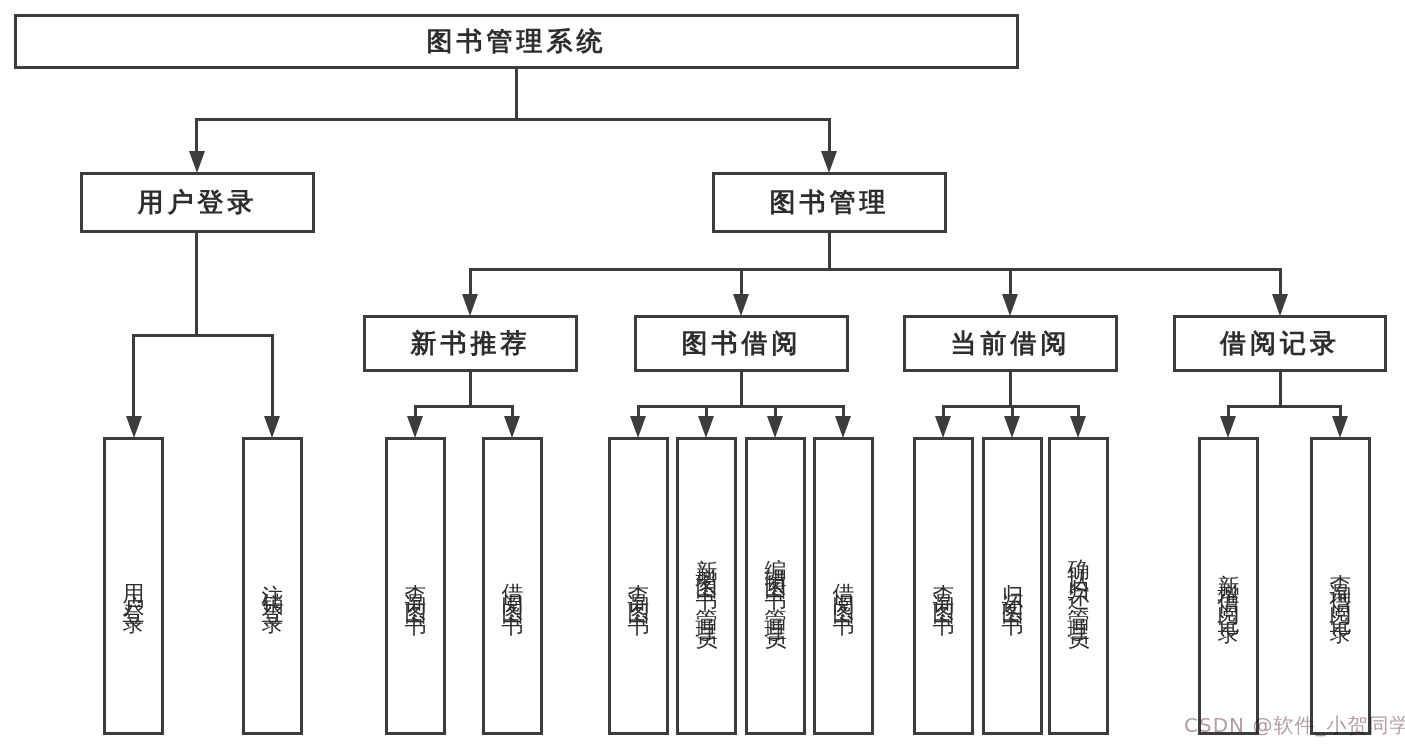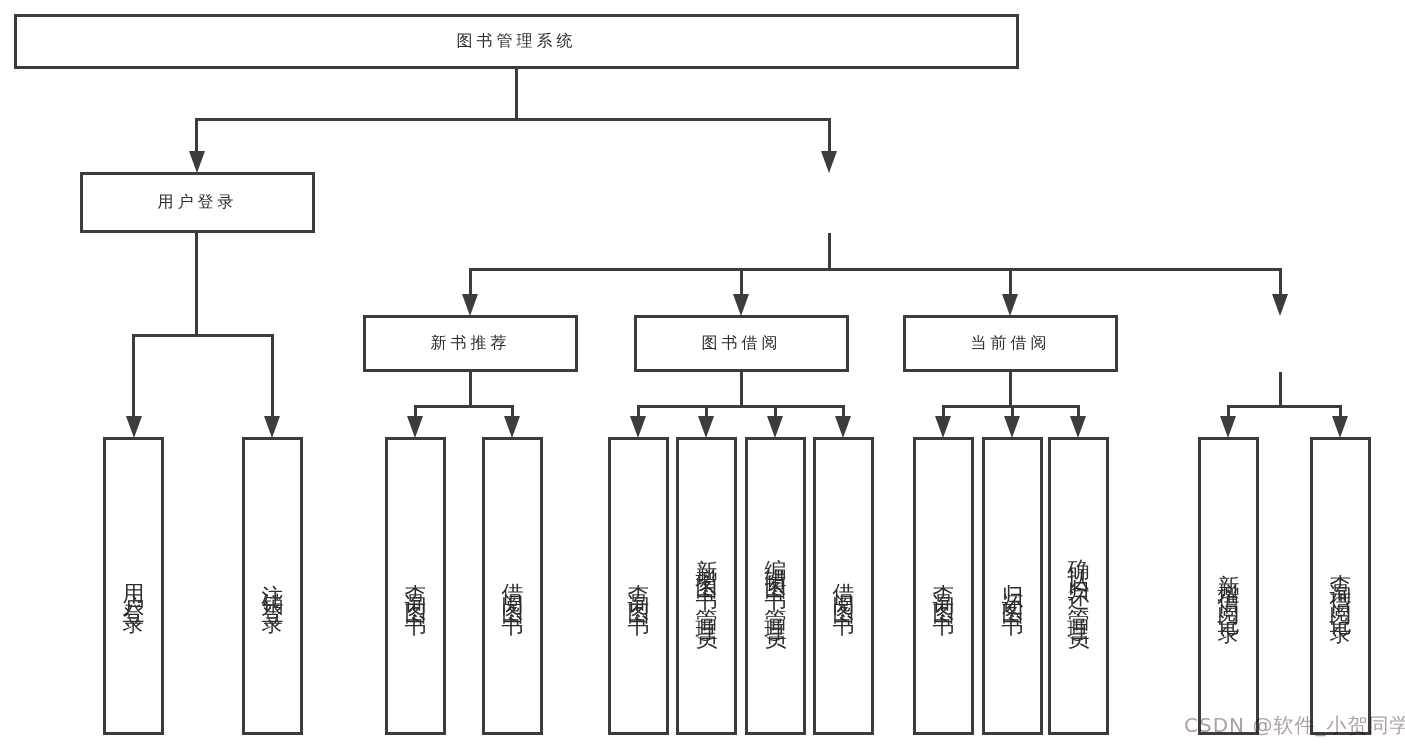--- a/index.html
+++ b/index.html
@@ -5,21 +5,21 @@
   html,body{margin:0;padding:0;background:#ffffff;}
   #canvas{
     position:relative;width:1405px;height:747px;background:#ffffff;
     font-family:"DejaVu Sans","Liberation Sans",sans-serif;color:#2d2d2d;
     overflow:hidden;
   }
   .nbox{
     position:absolute;background:#ffffff;border:3px solid #3c3c3c;
     box-sizing:border-box;display:flex;align-items:center;justify-content:center;
   }
-  .hlabel{font-size:16px;letter-spacing:4px;white-space:nowrap;}
+  .hlabel{font-size:26px;letter-spacing:4px;white-space:nowrap;font-weight:bold;}
   .leaf .vtext{
     writing-mode:vertical-rl;text-orientation:mixed;
     font-size:22px;letter-spacing:10px;line-height:1;white-space:nowrap;
   }
   .hl{position:absolute;height:3px;background:#3c3c3c;}
   .vl{position:absolute;width:3px;background:#3c3c3c;}
   .arr{
     position:absolute;width:0;height:0;
     border-left:8px solid transparent;border-right:8px solid transparent;
     border-top:22px solid #3c3c3c;
@@ -41,20 +41,23 @@
   <div class="vl" style="left:515px;top:69px;height:52px;"></div>
   <div class="hl" style="left:196px;top:118px;width:634px;"></div>
   <div class="vl" style="left:195px;top:118px;height:40px;"></div>
   <div class="arr" style="left:189px;top:151px;"></div>
   <div class="vl" style="left:828px;top:118px;height:40px;"></div>
   <div class="arr" style="left:821px;top:151px;"></div>
 
   <div class="nbox" style="left:80px;top:172px;width:235px;height:61px;">
     <span class="hlabel">用户登录</span>
   </div>
+  <div class="nbox" style="left:712px;top:172px;width:235px;height:61px;">
+    <span class="hlabel">图书管理</span>
+  </div>
 
   <div class="vl" style="left:195px;top:233px;height:104px;"></div>
   <div class="hl" style="left:132px;top:334px;width:142px;"></div>
   <div class="vl" style="left:132px;top:334px;height:86px;"></div>
   <div class="arr" style="left:126px;top:416px;"></div>
   <div class="vl" style="left:271px;top:334px;height:86px;"></div>
   <div class="arr" style="left:264px;top:416px;"></div>
 
   <div class="vl" style="left:828px;top:233px;height:38px;"></div>
   <div class="hl" style="left:469px;top:268px;width:812px;"></div>
@@ -68,20 +71,23 @@
   <div class="arr" style="left:1272px;top:294px;"></div>
 
   <div class="nbox" style="left:363px;top:315px;width:215px;height:57px;text-align:right;">
     <span class="hlabel">新书推荐</span>
   </div>
   <div class="nbox" style="left:634px;top:315px;width:215px;height:57px;">
     <span class="hlabel">图书借阅</span>
   </div>
   <div class="nbox" style="left:903px;top:315px;width:215px;height:57px;">
     <span class="hlabel">当前借阅</span>
+  </div>
+  <div class="nbox" style="left:1173px;top:315px;width:214px;height:57px;">
+    <span class="hlabel">借阅记录</span>
   </div>
 
   <div class="vl" style="left:469px;top:372px;height:36px;"></div>
   <div class="hl" style="left:414px;top:405px;width:100px;"></div>
   <div class="vl" style="left:414px;top:405px;height:15px;"></div>
   <div class="arr" style="left:407px;top:416px;"></div>
   <div class="vl" style="left:511px;top:405px;height:15px;"></div>
   <div class="arr" style="left:504px;top:416px;"></div>
 
   <div class="vl" style="left:740px;top:372px;height:36px;"></div>

